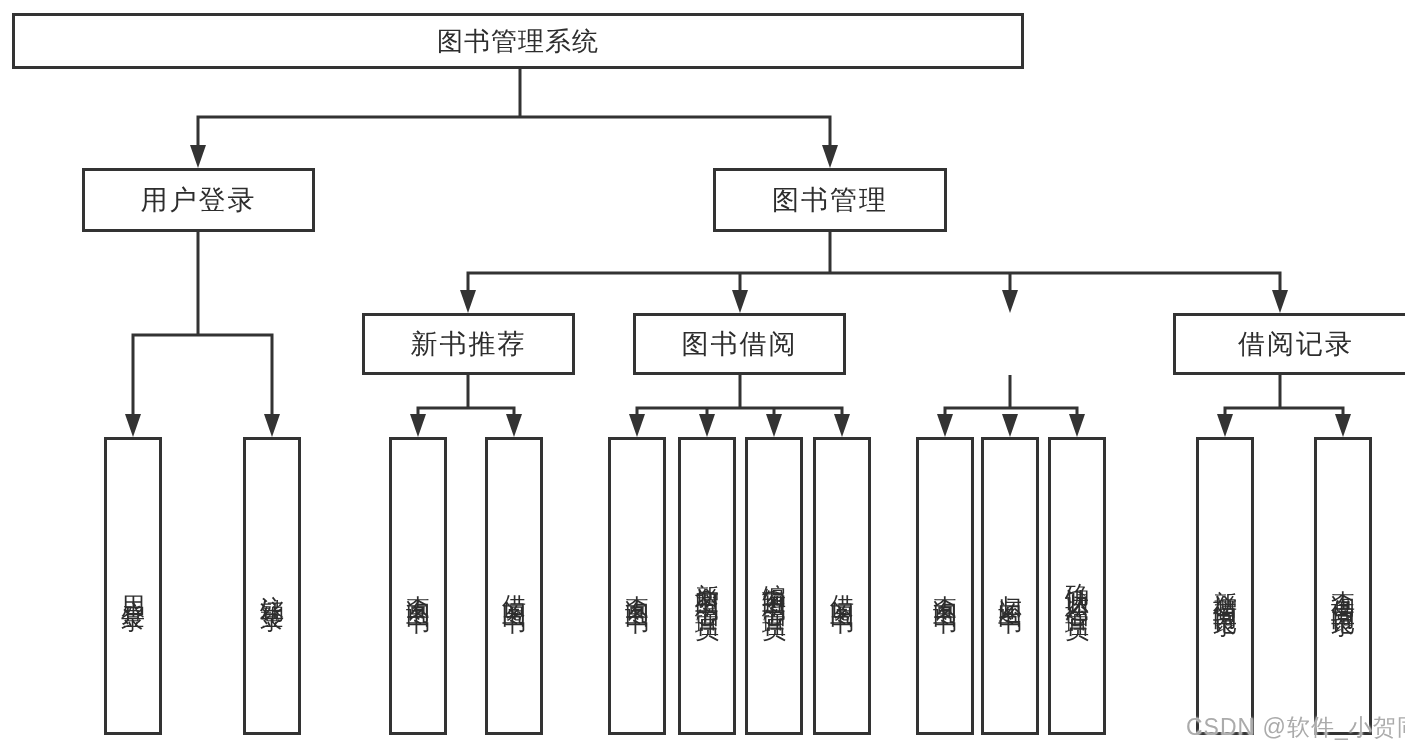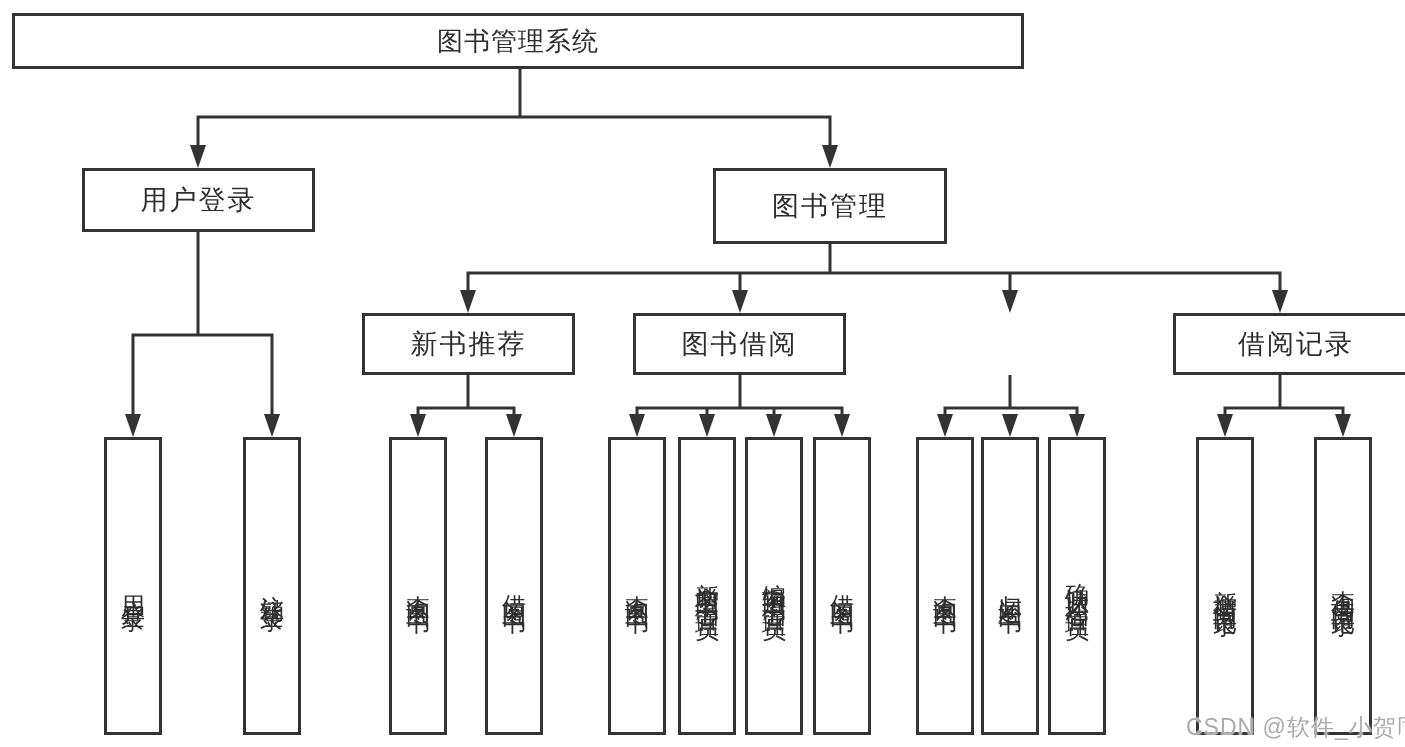--- a/index.html
+++ b/index.html
@@ -2,21 +2,20 @@
 <html style="--line: #333333; --text: #2d2d2d; --bg: #ffffff; --watermark: #ababab;"><head>
 <meta charset="utf-8">
 <style>
   html,body{margin:0;padding:0;background:#fff;}
   #canvas{
     position:relative;
     width:1405px;height:747px;
     background:var(--bg,#ffffff);
     font-family:"Liberation Sans","DejaVu Sans",sans-serif;
     overflow:hidden;
-    border-radius:29px;
   }
   #connector-layer{position:absolute;left:0;top:0;width:1405px;height:747px;z-index:1;}
   .box{
     position:absolute;
     box-sizing:border-box;
     border:3px solid var(--line,#333333);
     background:#ffffff;
     display:flex;align-items:center;justify-content:center;
     color:var(--text,#2d2d2d);
     z-index:2;
@@ -95,21 +94,21 @@
       <polygon points="1002,414 1018,414 1010,437"></polygon>
       <polygon points="1069,414 1085,414 1077,437"></polygon>
       <polygon points="1217,414 1233,414 1225,437"></polygon>
       <polygon points="1335,414 1351,414 1343,437"></polygon>
     </g>
   </svg>
 
   <div class="box hbox root" style="left:12px;top:13px;width:1012px;height:56px">图书管理系统</div>
 
   <div class="box hbox" style="left:82px;top:168px;width:233px;height:64px">用户登录</div>
-  <div class="box hbox" style="left:713px;top:168px;width:234px;height:76px">图书管理</div>
+  <div class="box hbox" style="left:713px;top:168px;width:234px;height:64px">图书管理</div>
 
   <div class="box hbox" style="left:633px;top:313px;width:213px;height:62px">图书借阅</div>
   <div class="box hbox" style="left:362px;top:313px;width:213px;height:62px">新书推荐</div>
   <div class="box hbox" style="left:1173px;top:313px;width:246px;height:62px">借阅记录</div>
 
   <div class="box vbox" style="left:104px;top:437px;width:58px;height:298px">用户登录</div>
   <div class="box vbox" style="left:243px;top:437px;width:58px;height:298px">注销登录</div>
 
   <div class="box vbox" style="left:389px;top:437px;width:58px;height:298px">查询图书</div>
   <div class="box vbox" style="left:485px;top:437px;width:58px;height:298px">借阅图书</div>

